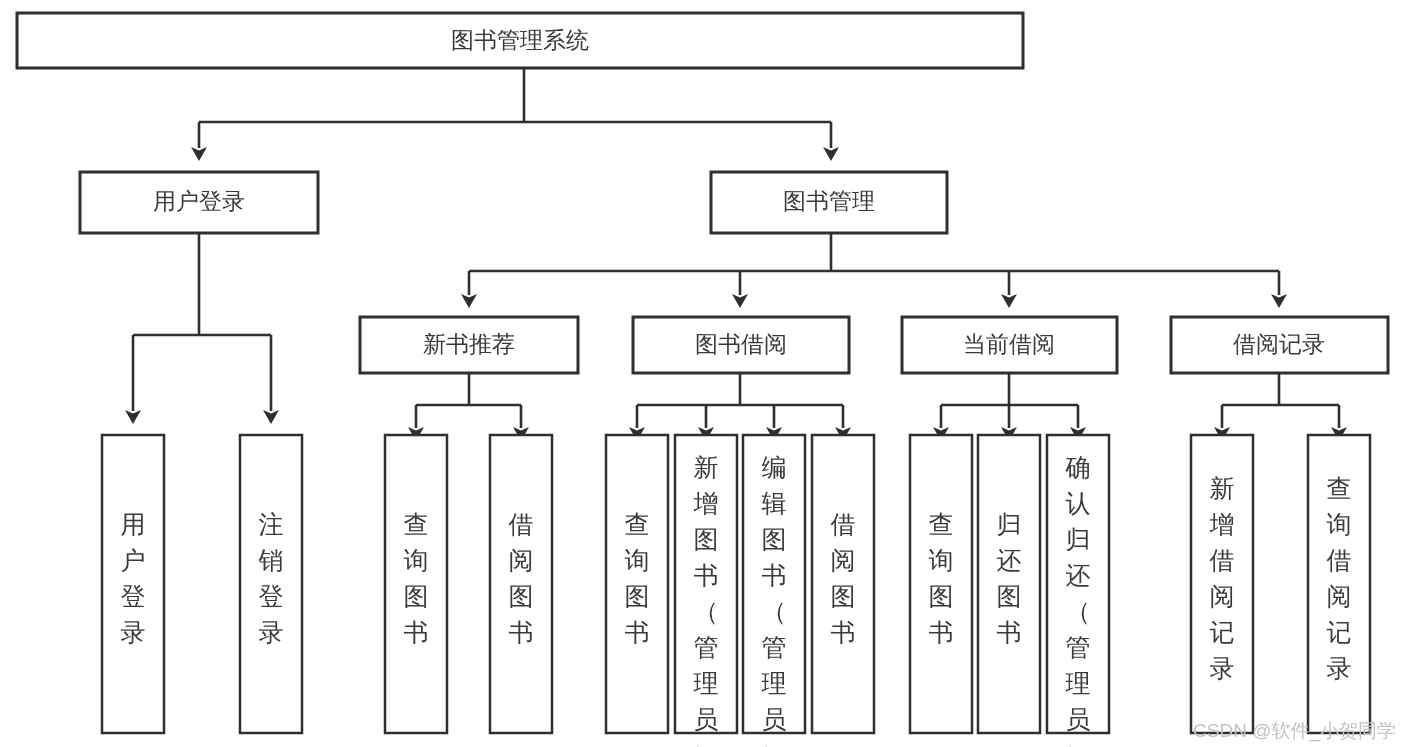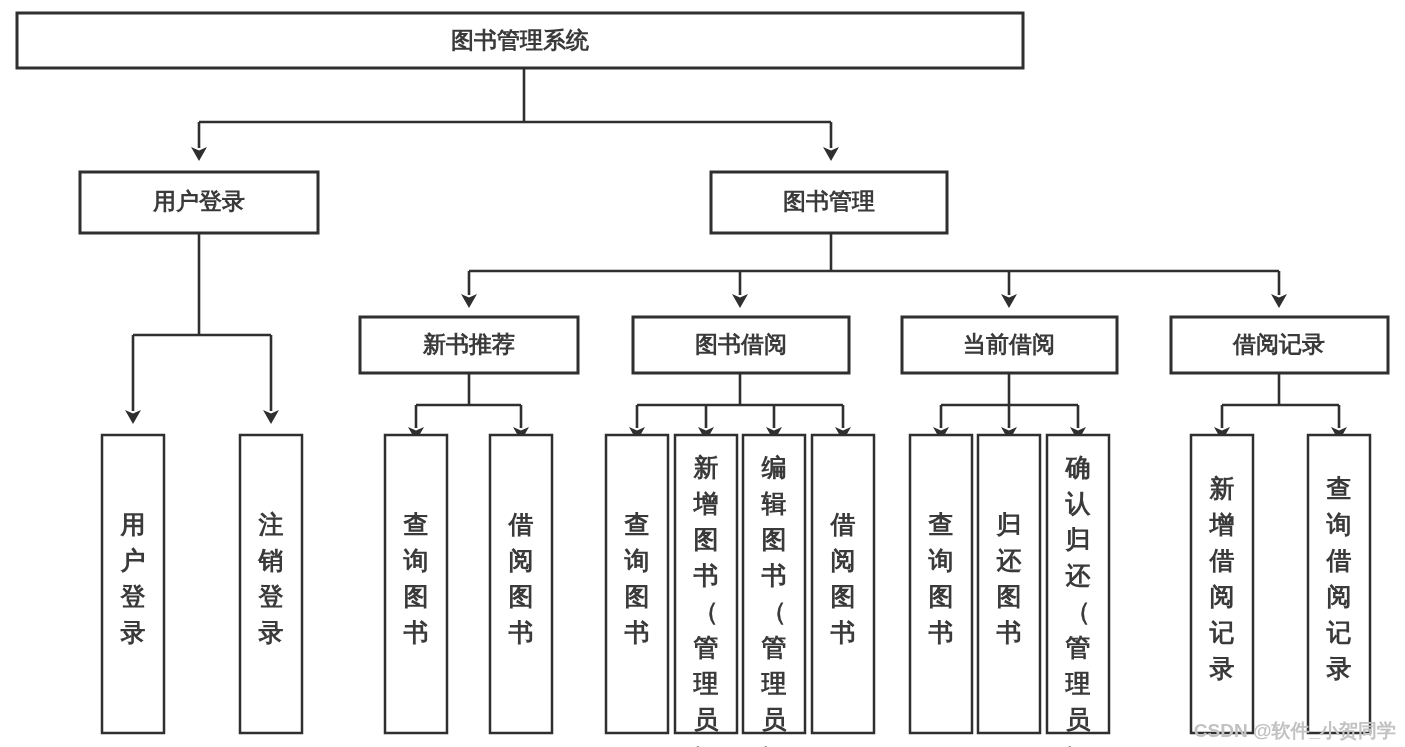--- a/index.html
+++ b/index.html
@@ -14,21 +14,20 @@
     position: relative;
     overflow: hidden;
     font-family: "Liberation Sans", "DejaVu Sans", sans-serif;
   }
   #diagram-root {
     position: absolute;
     left: 0;
     top: 0;
     width: 1137px;
     height: 747px;
-    font-weight: bold;
   }
   svg#tree-svg {
     display: block;
     width: 1405px;
     height: 747px;
     background: #ffffff;
   }
   .node-box {
     fill: #ffffff;
     stroke: #2f2f2f;

